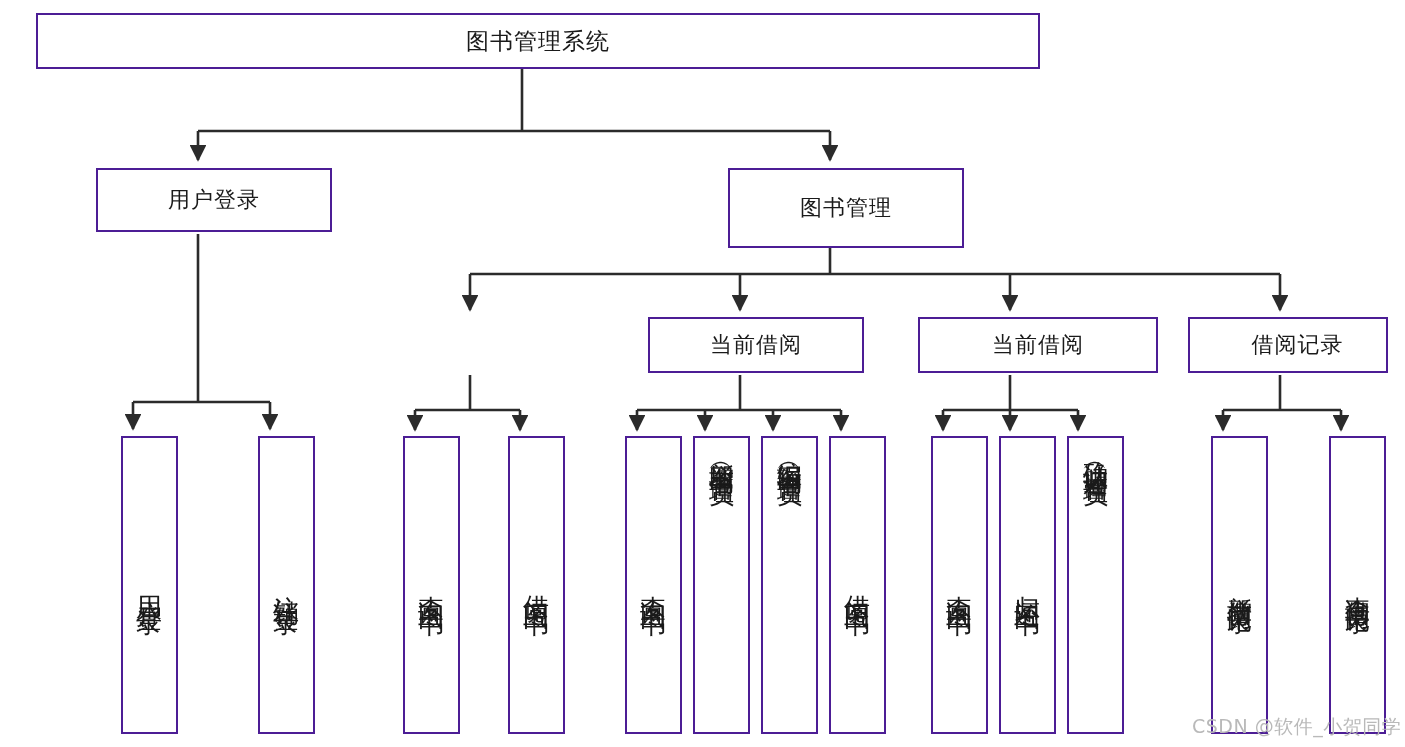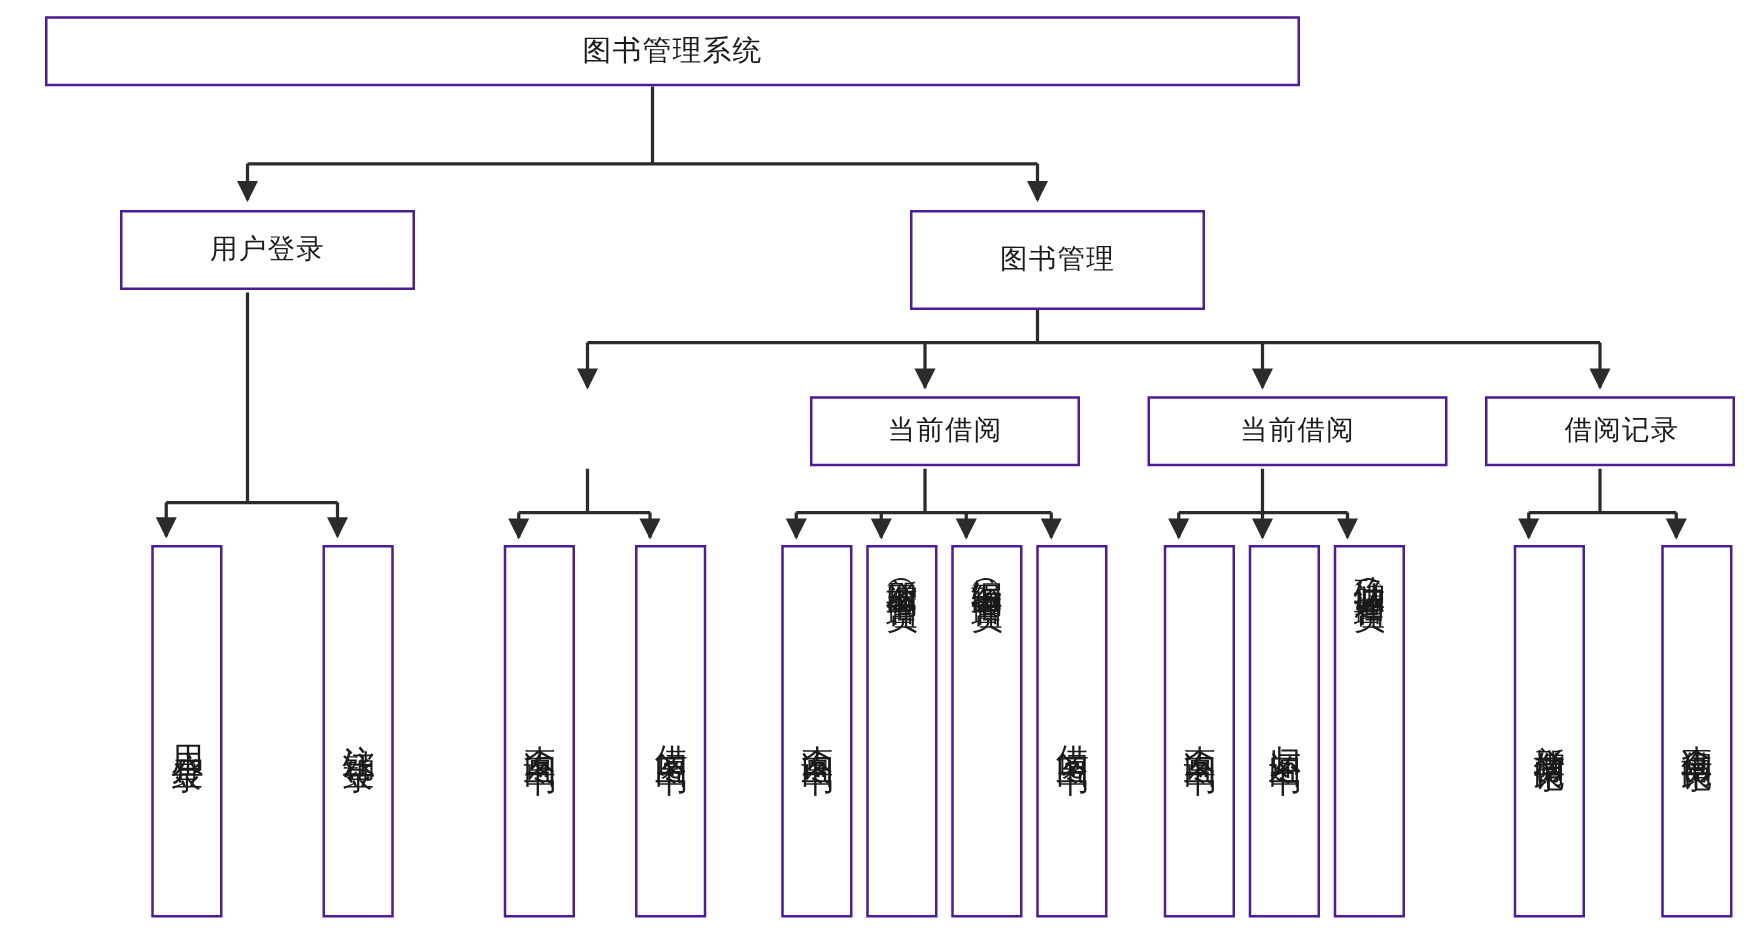--- a/index.html
+++ b/index.html
@@ -193,14 +193,17 @@
     <span class="label">确认归还（管理员）</span>
   </div>
 
   <div class="node vert tall" style="left:1195px; top:436px; width:57px; height:298px;">
     <span class="label">新增借阅记录</span>
   </div>
   <div class="node vert tall" style="left:1313px; top:436px; width:57px; height:298px;">
     <span class="label">查询借阅记录</span>
   </div>
 
+  <div class="watermark" style="left:1192px; top:714px;">
+    <span>CSDN @软件_小贺同学</span>
+  </div>
 
 </div>
 
 </body></html>

